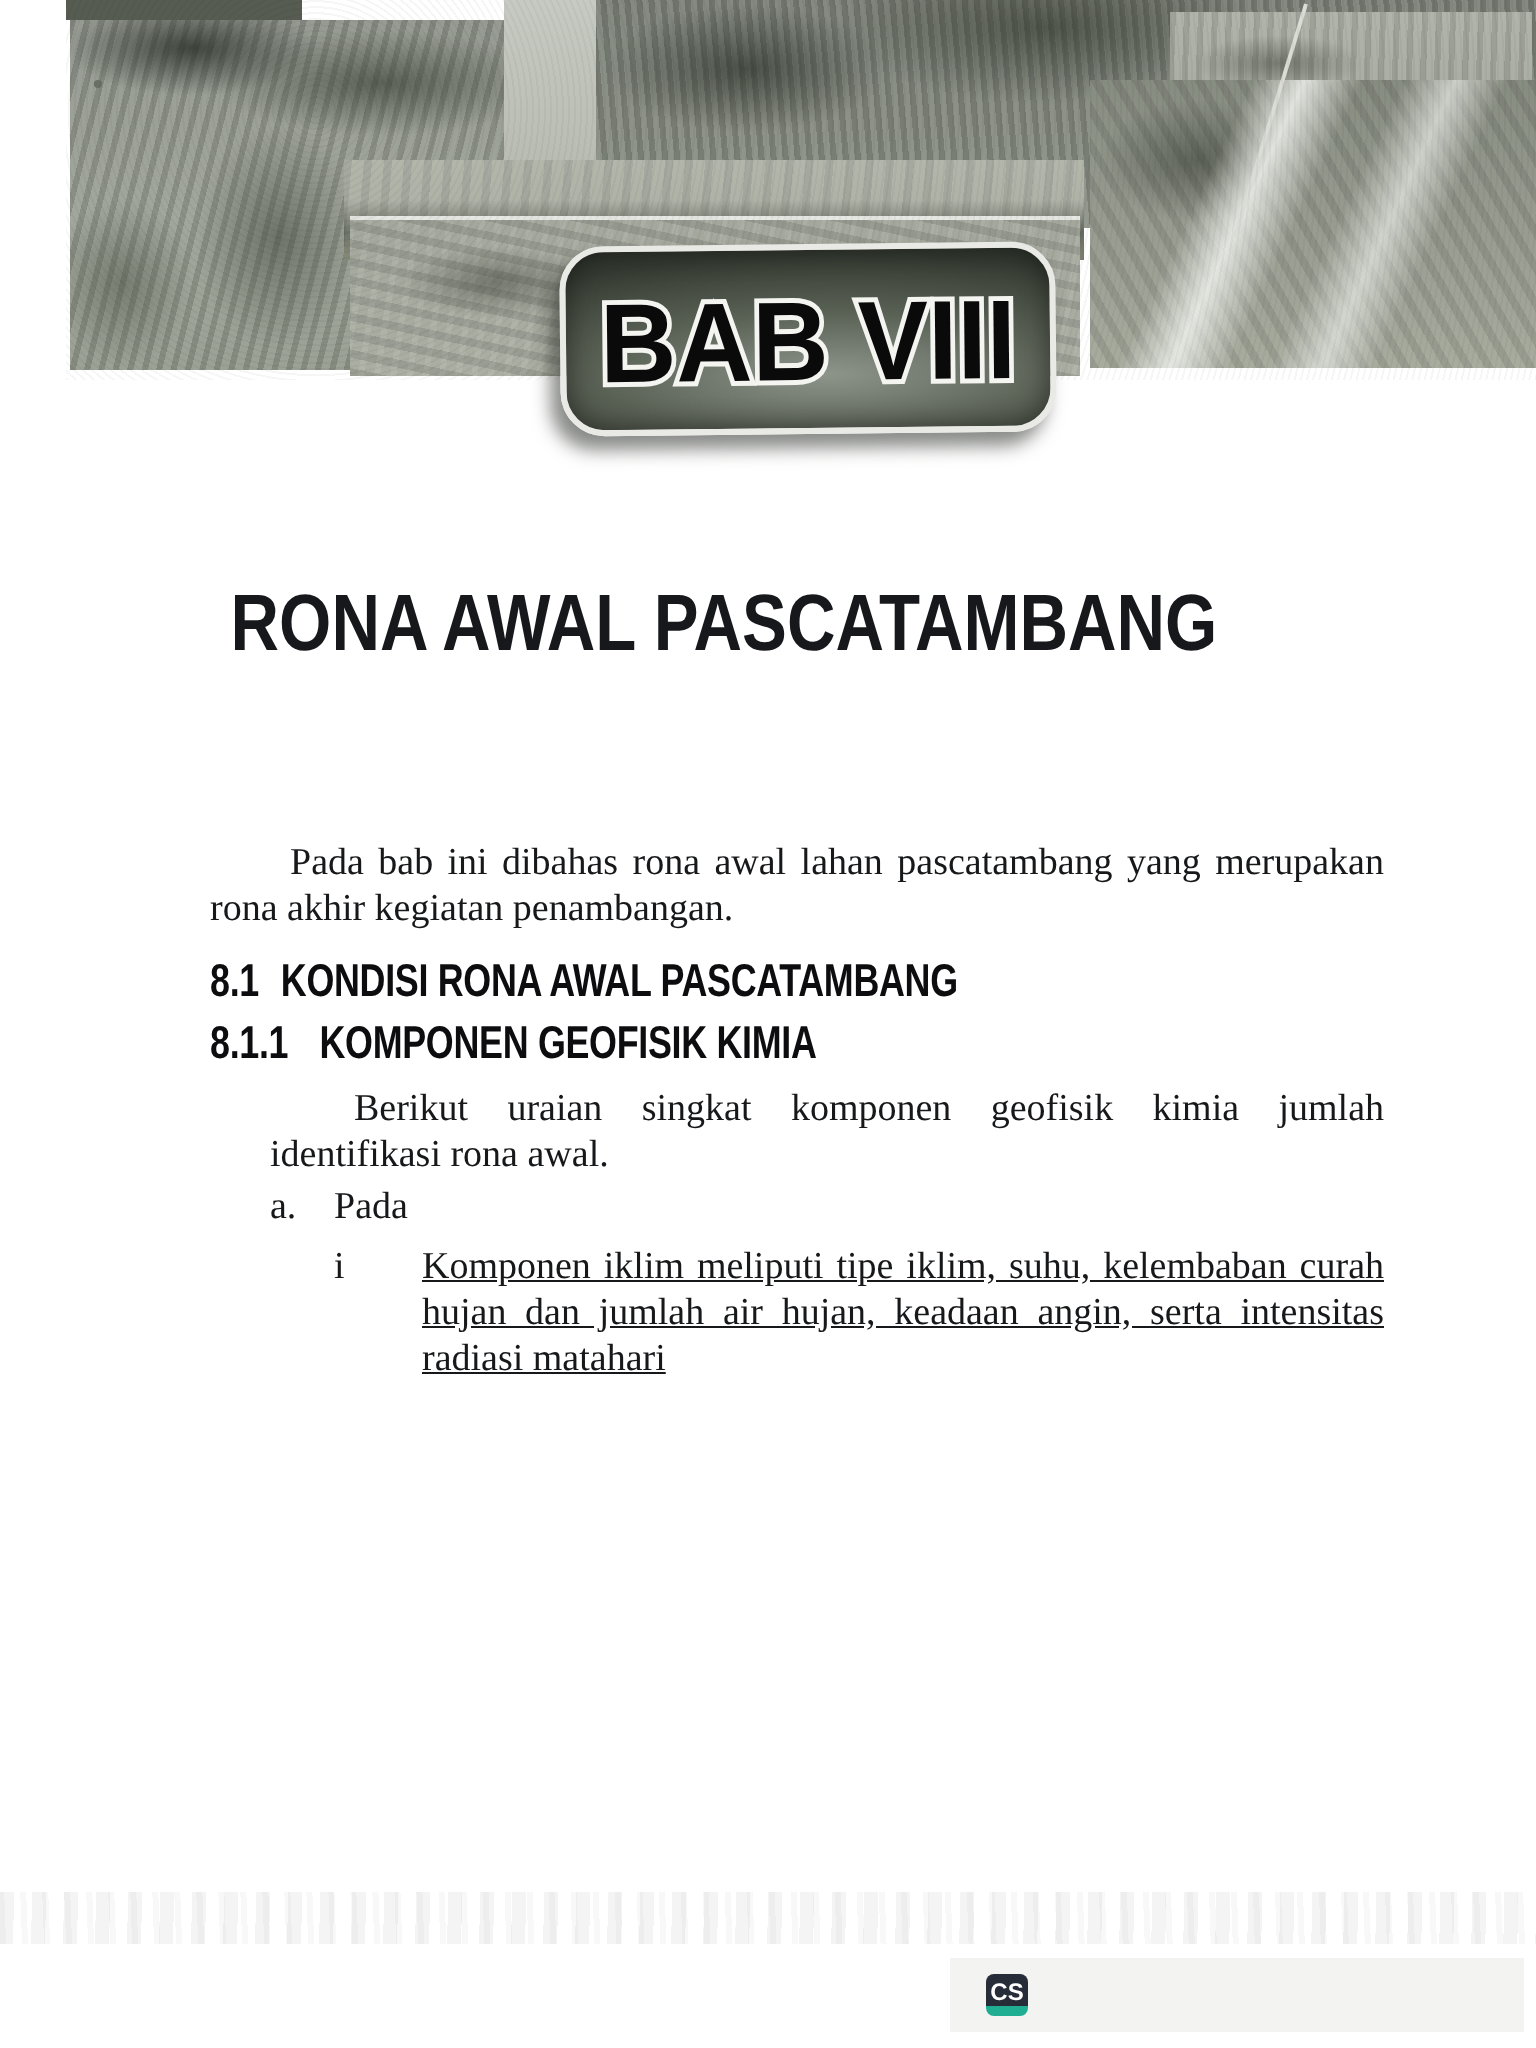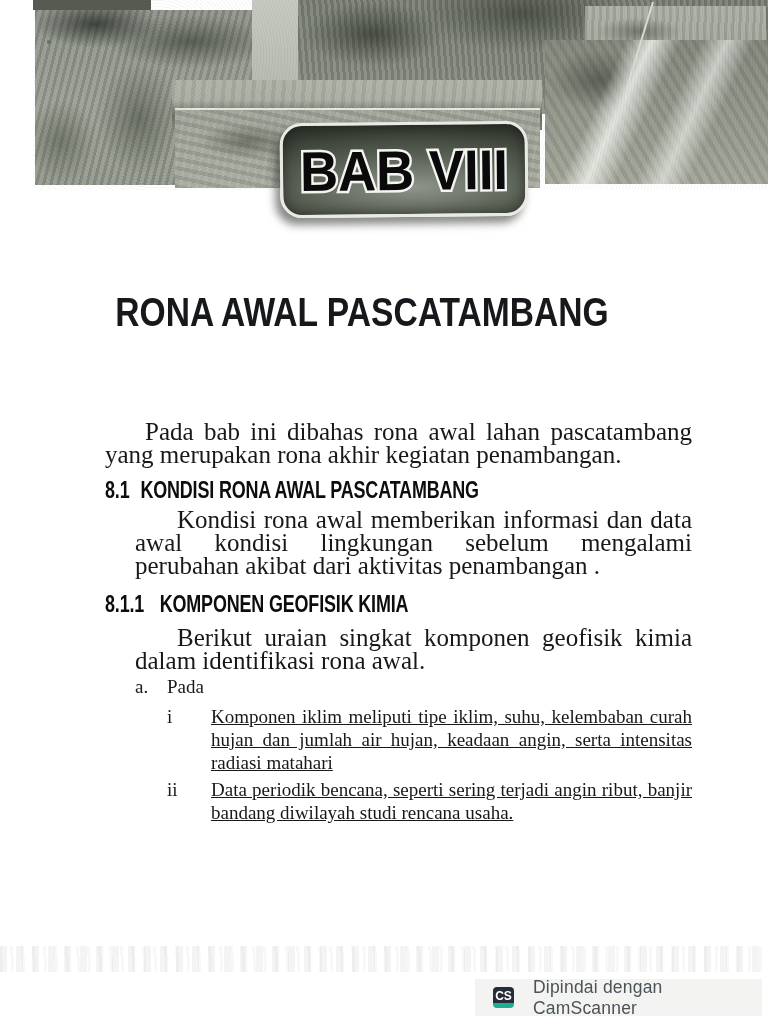--- a/index.html
+++ b/index.html
@@ -92,21 +92,21 @@
     text-align:center;
     font-family:"Liberation Sans", sans-serif;font-weight:700;
     font-size:40px;color:#17181c;letter-spacing:0px;
     transform:scaleX(.84);transform-origin:center;
     white-space:nowrap;
   }
 
   
   .content{position:absolute;left:105px;top:420px;width:587px;color:#17181a;}
   .para{
-    margin:0;font-size:25px;line-height:23px;text-align:justify;
+    margin:0;font-size:19px;line-height:23px;text-align:justify;
     color:#17181a;
   }
   .intro{text-indent:40px;margin-bottom:11px;}
   .shead{
     font-family:"Liberation Sans", sans-serif;font-weight:700;
     font-size:23px;line-height:26px;color:#0d0d0f;letter-spacing:-0.2px;
     transform:scaleX(.78);transform-origin:left center;
     white-space:nowrap;display:flex;gap:14px;margin:0 0 5px 0;
   }
   .shead.h811{gap:20px;margin-bottom:9px;}
@@ -129,21 +129,21 @@
     background:
       repeating-linear-gradient(91deg, rgba(110,112,108,.14) 0 7px, transparent 7px 16px),
       repeating-linear-gradient(88deg, rgba(130,132,128,.10) 0 3px, transparent 3px 11px);
     opacity:.55;
   }
 
   
   .cam-bar{
     position:absolute;left:475px;top:979px;width:287px;height:37px;
     background:#f3f4f2;display:flex;align-items:center;
-    padding-left:18px;box-sizing:border-box;gap:19px;
+    padding-left:18px;box-sizing:border-box;gap:9px;
   }
   .cs-icon{
     width:21px;height:21px;border-radius:4px;flex:none;
     background:linear-gradient(180deg,#262c38 0%,#262c38 76%,#1fae92 76%,#1fae92 100%);
     color:#ffffff;font-family:"Liberation Sans", sans-serif;font-weight:700;font-size:12px;
     display:flex;align-items:center;justify-content:center;line-height:1;
     padding-bottom:3px;box-sizing:border-box;
   }
   .cam-text{
     font-family:"Liberation Sans", sans-serif;font-size:17.5px;color:#4b5258;
@@ -178,44 +178,38 @@
   <h1 class="title">RONA AWAL PASCATAMBANG</h1>
 
   <div class="content">
 
     <p class="para intro">Pada bab ini dibahas rona awal lahan pascatambang yang merupakan rona akhir kegiatan penambangan.</p>
 
     <div class="shead">
       <span>8.1</span>
       <span>KONDISI RONA AWAL PASCATAMBANG</span>
     </div>
-    <p class="para sec-body b81">Kondisi rona awal memberikan informasi dan data awal kondisi lingkungan sebelum mengalami perubahan akibat dari aktivitas penambangan .</p>
 
     <div class="shead h811">
       <span>8.1.1</span>
       <span>KOMPONEN GEOFISIK KIMIA</span>
     </div>
-    <p class="para sec-body b811">Berikut uraian singkat komponen geofisik kimia dalam identifikasi rona awal.</p>
+    <p class="para sec-body b811">Berikut uraian singkat komponen geofisik kimia jumlah identifikasi rona awal.</p>
 
     <div class="alpha">
       <span class="amark">a.</span>
       <span>Pada</span>
     </div>
 
     <div class="roman">
       <span class="rmark">i</span>
       <p class="rtext">Komponen iklim meliputi tipe iklim, suhu, kelembaban curah hujan dan jumlah air hujan, keadaan angin, serta intensitas radiasi matahari</p>
     </div>
-    <div class="roman">
-      <span class="rmark">ii</span>
-      <p class="rtext">Data periodik bencana, seperti sering terjadi angin ribut, banjir bandang diwilayah studi rencana usaha.</p>
-    </div>
 
   </div>
 
   <div class="noise-band"></div>
 
   <div class="cam-bar">
     <span class="cs-icon">CS</span>
-    <span class="cam-text">Dipindai dengan CamScanner</span>
   </div>
 
 </div>
 
 </body></html>

